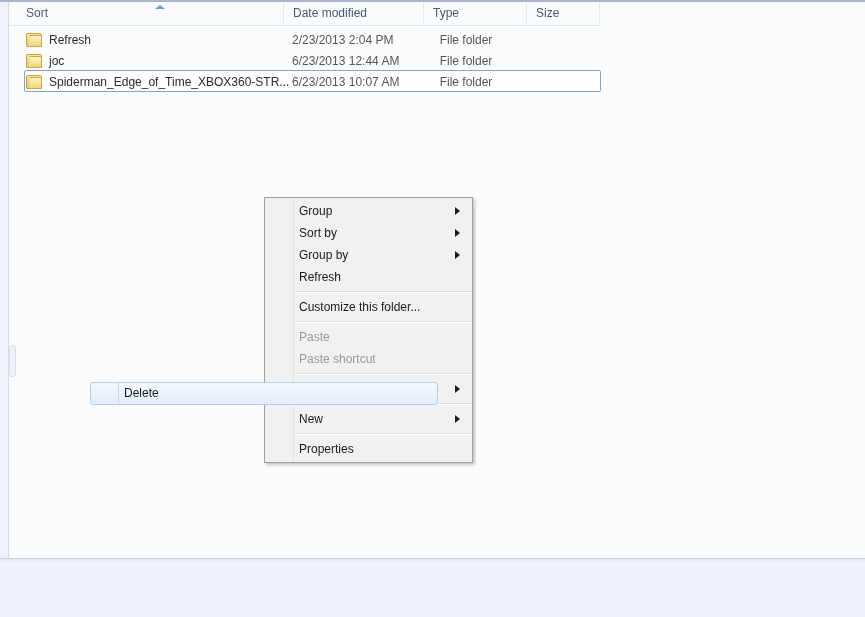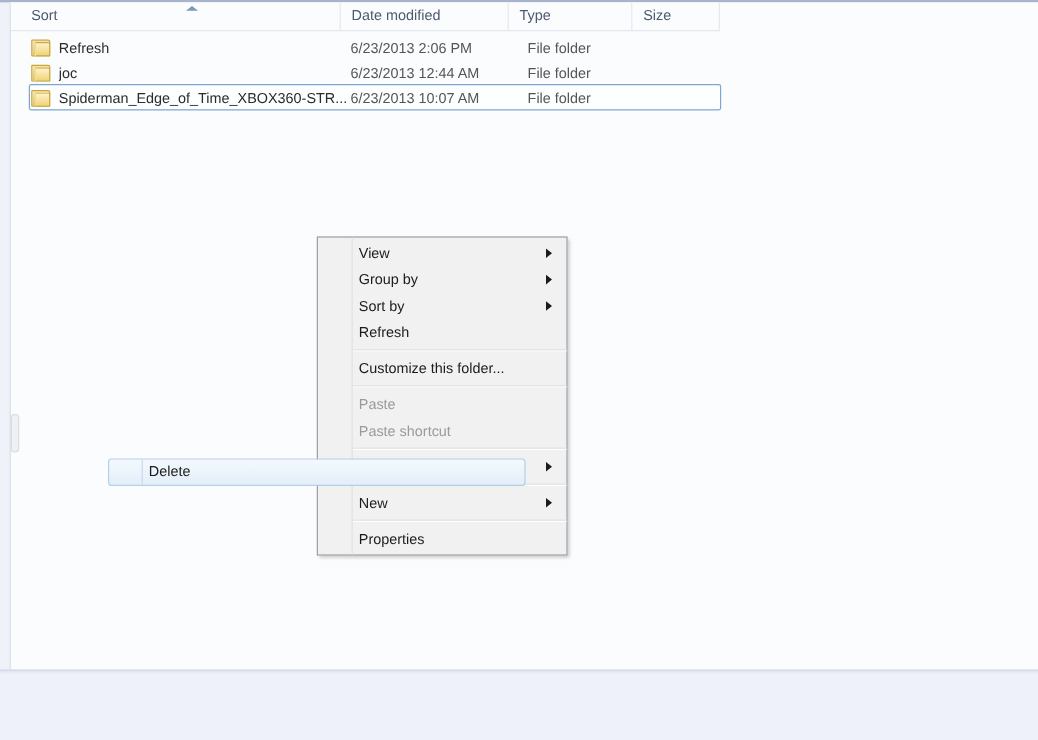--- a/index.html
+++ b/index.html
@@ -292,21 +292,21 @@
     </div>
 
     <div id="file-list">
 
       <div class="file-row">
         <span class="folder-icon">
           <span class="back"></span>
             <span class="front"></span>
         </span>
         <span class="cell c-name">Refresh</span>
-        <span class="cell c-date">6/23/2013 2:06 PM</span>
+        <span class="cell c-date">2/23/2013 2:04 PM</span>
         <span class="cell c-type">File folder</span>
         <span class="cell c-size"></span>
       </div>
 
       <div class="file-row">
         <span class="folder-icon">
           <span class="back"></span>
             <span class="front"></span>
         </span>
         <span class="cell c-name">joc</span>
@@ -331,31 +331,31 @@
     <div id="left-scroll-nub"></div>
 
   </div>
 
   <div id="status-bar"></div>
 
   <div id="context-menu">
     <div id="menu-gutter"></div>
 
     <div class="menu-item">
-      <span>View</span>
+      <span>Group</span>
       <span class="submenu-arrow"></span>
     </div>
 
     <div class="menu-item">
+      <span>Sort by</span>
+      <span class="submenu-arrow"></span>
+    </div>
+
+    <div class="menu-item">
       <span>Group by</span>
-      <span class="submenu-arrow"></span>
-    </div>
-
-    <div class="menu-item">
-      <span>Sort by</span>
       <span class="submenu-arrow"></span>
     </div>
 
     <div class="menu-item">
       <span>Refresh</span>
     </div>
 
     <div class="menu-sep"></div>
 
     <div class="menu-item">

